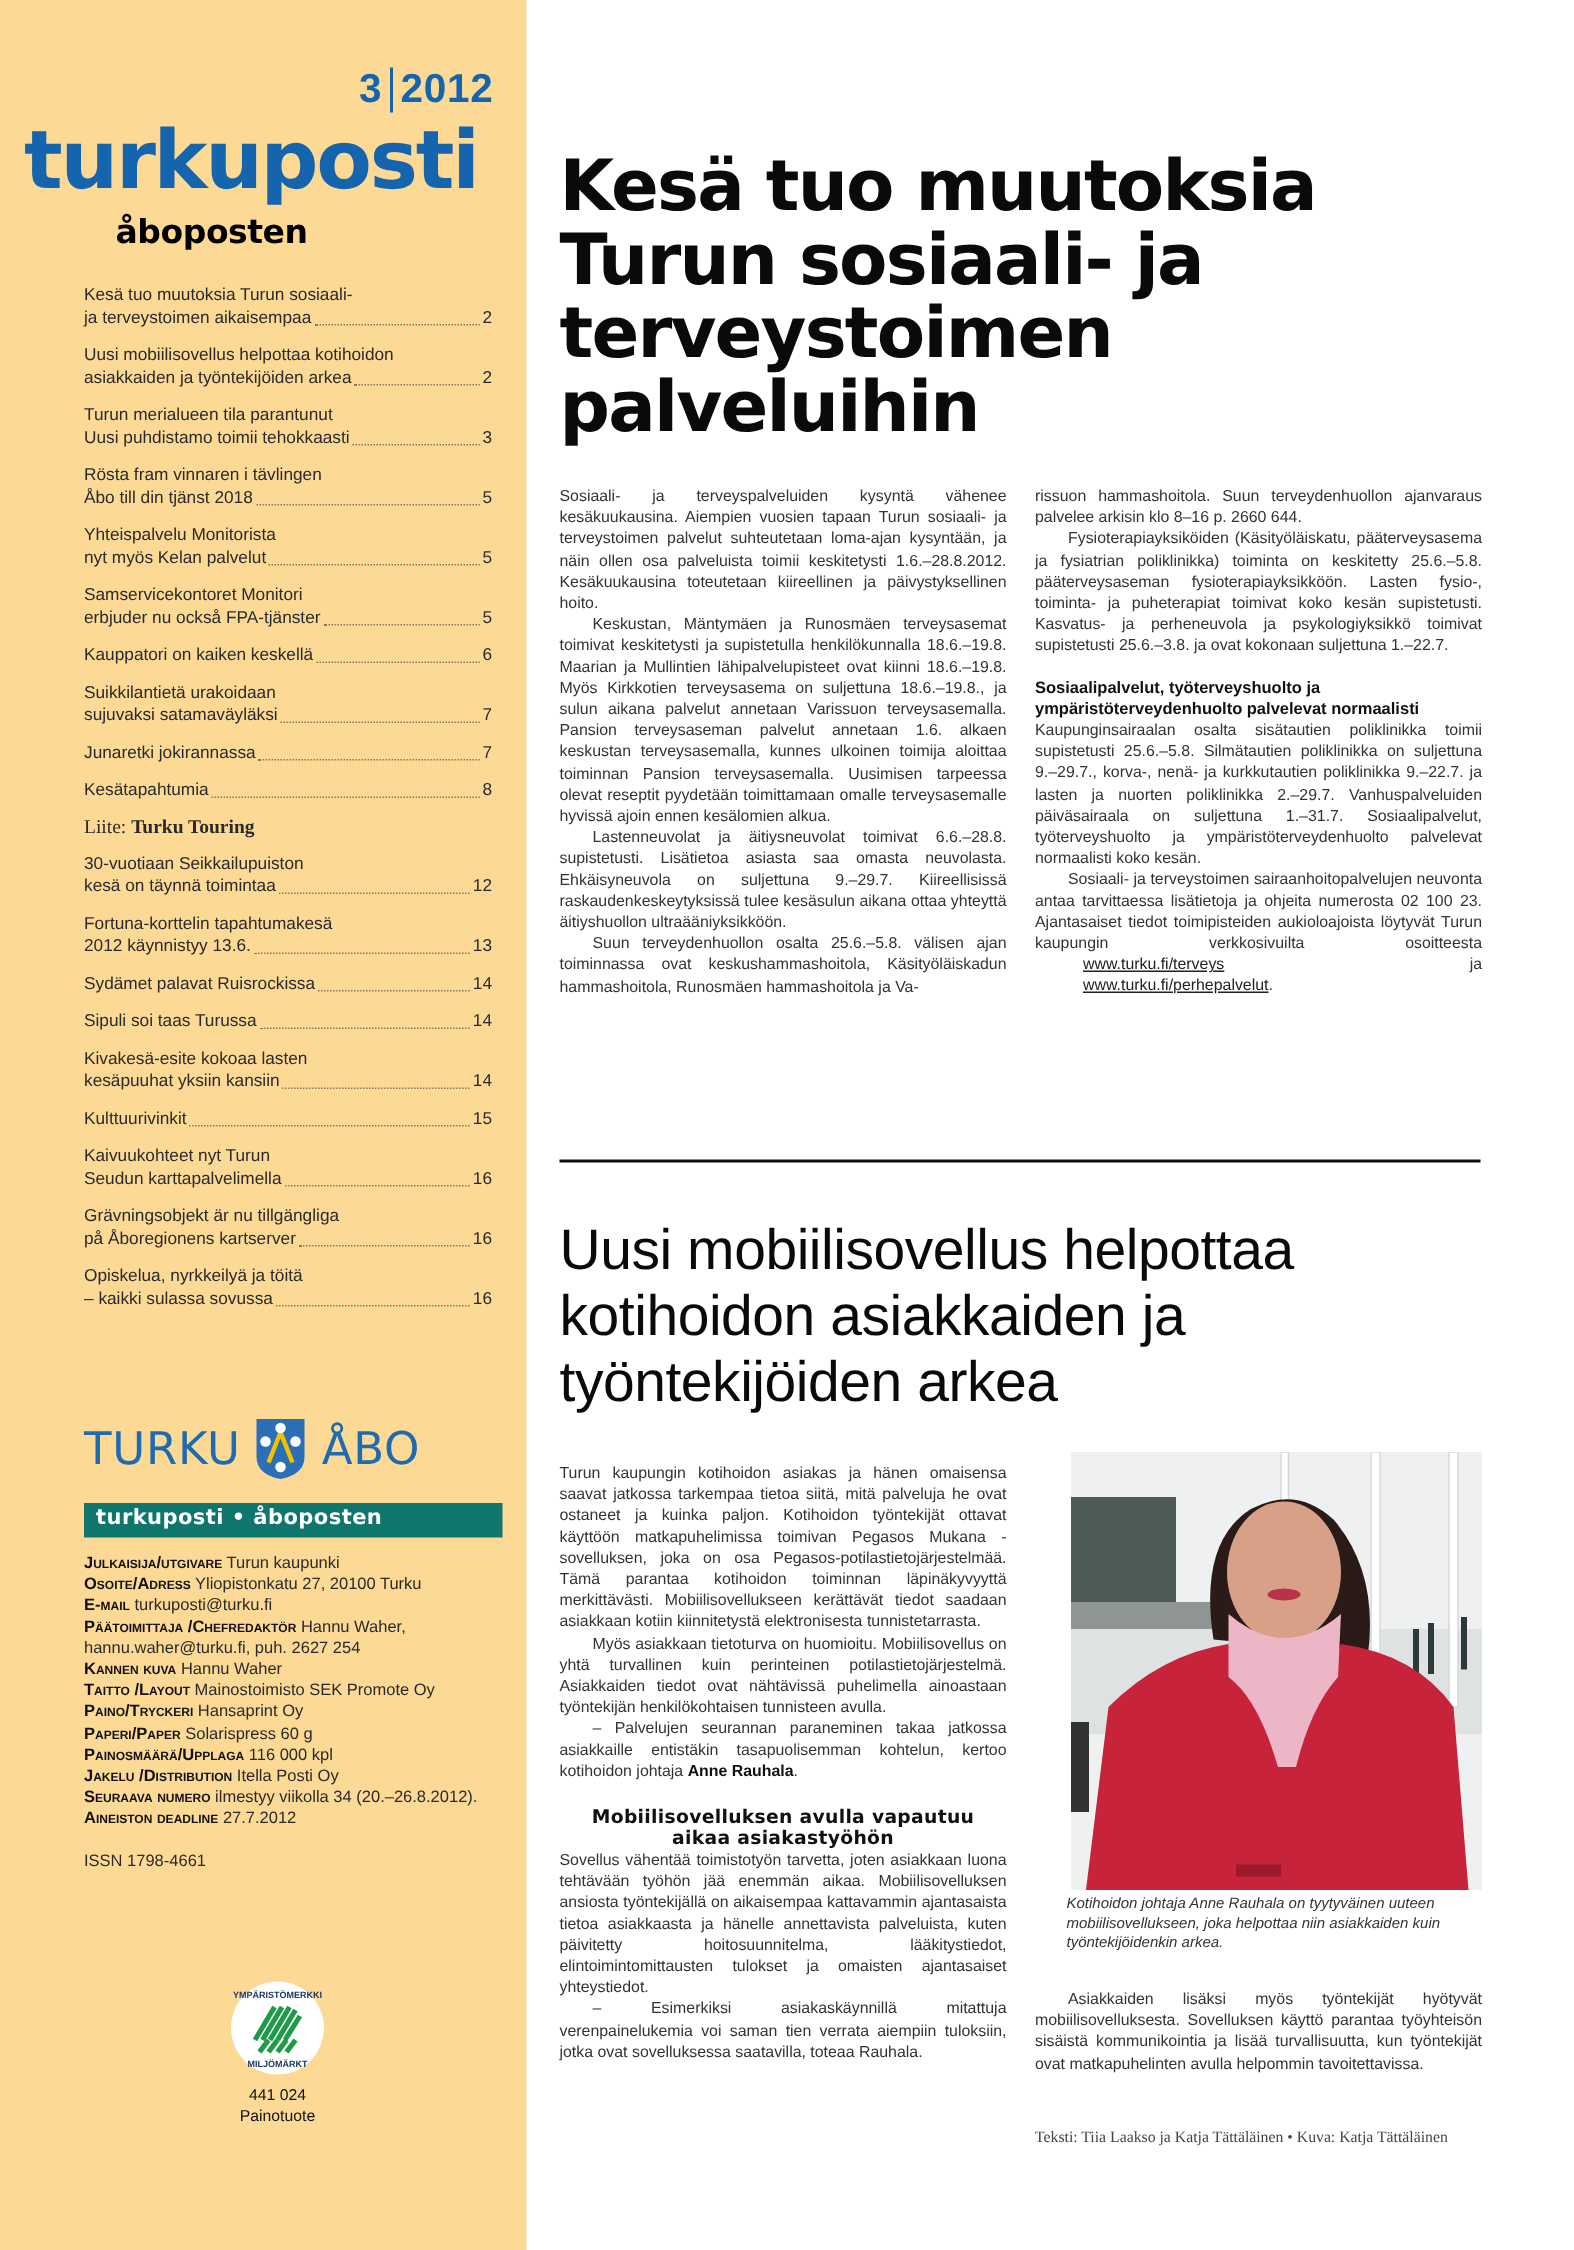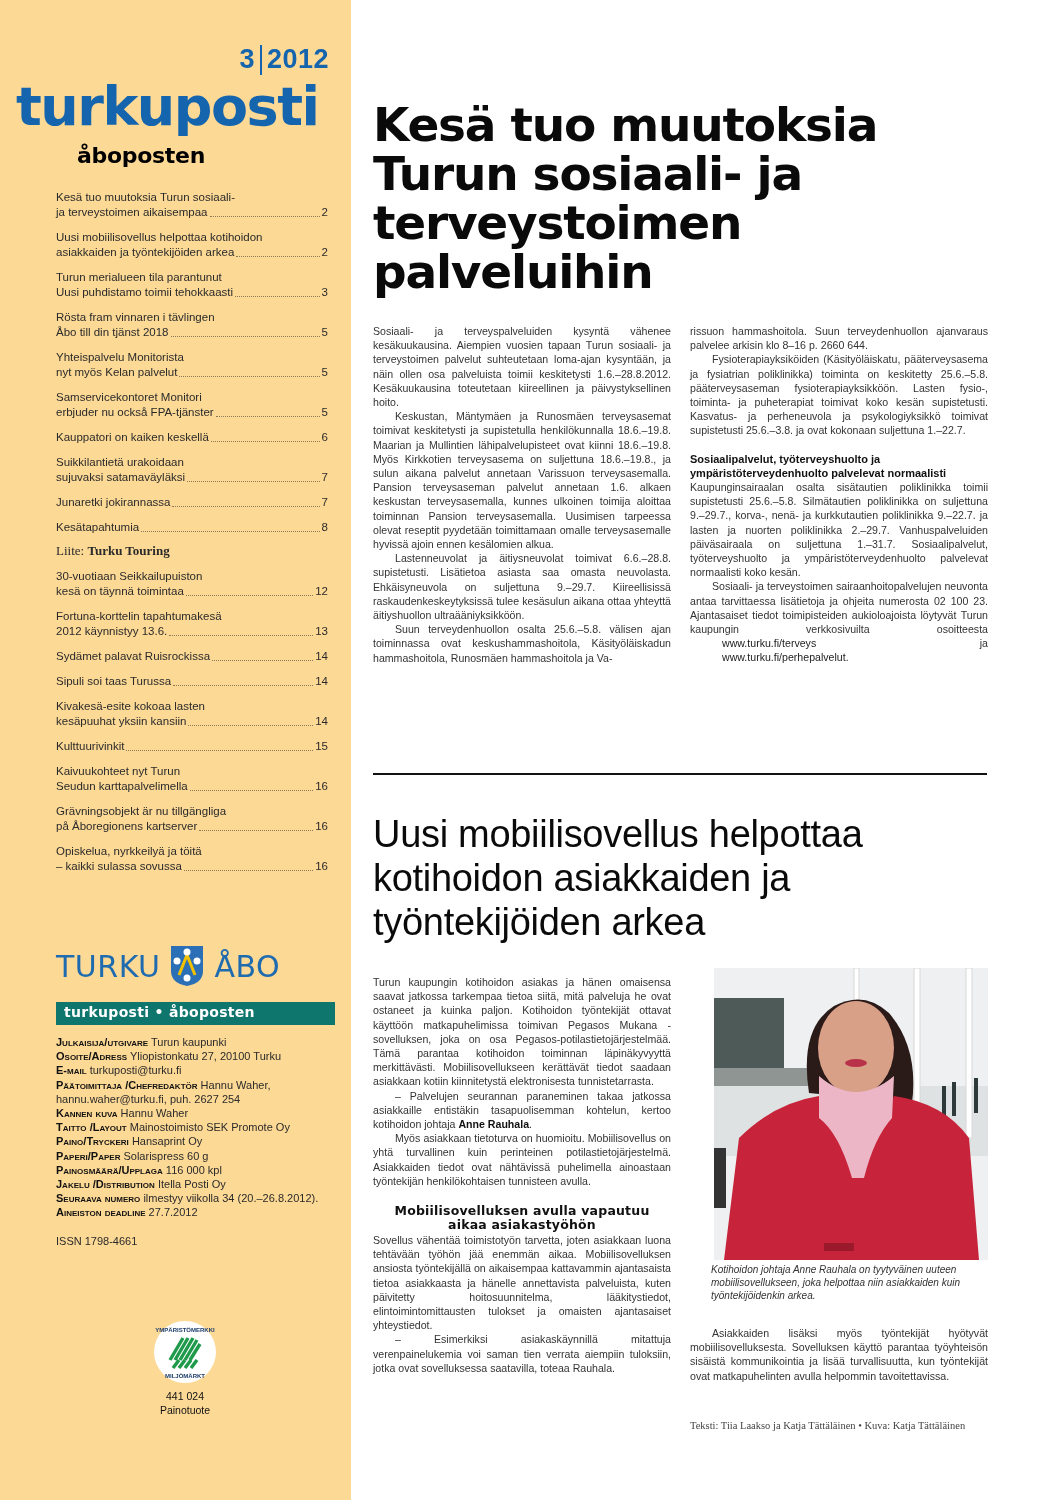--- a/index.html
+++ b/index.html
@@ -65,21 +65,21 @@
     font-family: "DejaVu Sans", sans-serif; font-weight: 700;
     font-size: 47px; line-height: 49px; color: #0a0a0a; letter-spacing: -1.2px;
   }
 
   .article-text { font-size: 10.6px; line-height: 14.2px; color: #333; text-align: justify; }
   .article-text p { text-indent: 0; }
   .article-text p.ind { text-indent: 22px; }
   .col1 { position: absolute; left: 22px; top: 324px; width: 298px; }
   .col2 { position: absolute; left: 339px; top: 324px; width: 298px; }
   .subhead { font-weight: 700; color: #111; font-size: 11px; line-height: 14.2px; text-align: left; margin-top: 14px; }
-  .link { color: #222; padding-left: 32px; }
+  .link { text-decoration: underline; color: #222; padding-left: 32px; }
 
   .divider { position: absolute; left: 22px; top: 773px; width: 614px; height: 2px; background: #111; }
 
   .h2 {
     position: absolute; left: 22px; top: 812px; width: 640px;
     font-family: "Liberation Sans", sans-serif; font-weight: 400;
     font-size: 38px; line-height: 44px; color: #0a0a0a; letter-spacing: -0.3px;
   }
 
   .col3 { position: absolute; left: 22px; top: 975px; width: 298px; }
@@ -351,25 +351,25 @@
       <a class="link">www.turku.fi/perhepalvelut</a><span>.</span>
     </p>
   </div>
 
   <div class="divider"></div>
 
   <h2 class="h2">Uusi mobiilisovellus helpottaa kotihoidon asiakkaiden ja työntekijöiden arkea</h2>
 
   <div class="col3 article-text">
     <p>Turun kaupungin kotihoidon asiakas ja hänen omaisensa saavat jatkossa tarkempaa tietoa siitä, mitä palveluja he ovat ostaneet ja kuinka paljon. Kotihoidon työntekijät ottavat käyttöön matkapuhelimissa toimivan Pegasos Mukana -sovelluksen, joka on osa Pegasos-potilastietojärjestelmää. Tämä parantaa kotihoidon toiminnan läpinäkyvyyttä merkittävästi. Mobiilisovellukseen kerättävät tiedot saadaan asiakkaan kotiin kiinnitetystä elektronisesta tunnistetarrasta.</p>
+    <p class="ind">Myös asiakkaan tietoturva on huomioitu. Mobiilisovellus on yhtä turvallinen kuin perinteinen potilastietojärjestelmä. Asiakkaiden tiedot ovat nähtävissä puhelimella ainoastaan työntekijän henkilökohtaisen tunnisteen avulla.</p>
     <p class="ind">
       <span>– Palvelujen seurannan paraneminen takaa jatkossa asiakkaille entistäkin tasapuolisemman kohtelun, kertoo kotihoidon johtaja</span>
       <b>Anne Rauhala</b><span>.</span>
     </p>
-    <p class="ind">Myös asiakkaan tietoturva on huomioitu. Mobiilisovellus on yhtä turvallinen kuin perinteinen potilastietojärjestelmä. Asiakkaiden tiedot ovat nähtävissä puhelimella ainoastaan työntekijän henkilökohtaisen tunnisteen avulla.</p>
     <div class="subhead2">Mobiilisovelluksen avulla vapautuu aikaa asiakastyöhön</div>
     <p>Sovellus vähentää toimistotyön tarvetta, joten asiakkaan luona tehtävään työhön jää enemmän aikaa. Mobiilisovelluksen ansiosta työntekijällä on aikaisempaa kattavammin ajantasaista tietoa asiakkaasta ja hänelle annettavista palveluista, kuten päivitetty hoitosuunnitelma, lääkitystiedot, elintoimintomittausten tulokset ja omaisten ajantasaiset yhteystiedot.</p>
     <p class="ind">– Esimerkiksi asiakaskäynnillä mitattuja verenpainelukemia voi saman tien verrata aiempiin tuloksiin, jotka ovat sovelluksessa saatavilla, toteaa Rauhala.</p>
   </div>
 
   <div class="photo" title="Anne Rauhala in red coat and pink scarf by the riverside">
     <svg width="274" height="292" viewBox="0 0 274 292">
       <rect width="274" height="292" fill="#eef0f1"></rect>
       <rect x="0" y="30" width="70" height="85" fill="#4d5a58"></rect>
       <rect x="0" y="100" width="110" height="18" fill="#8e9593"></rect>

